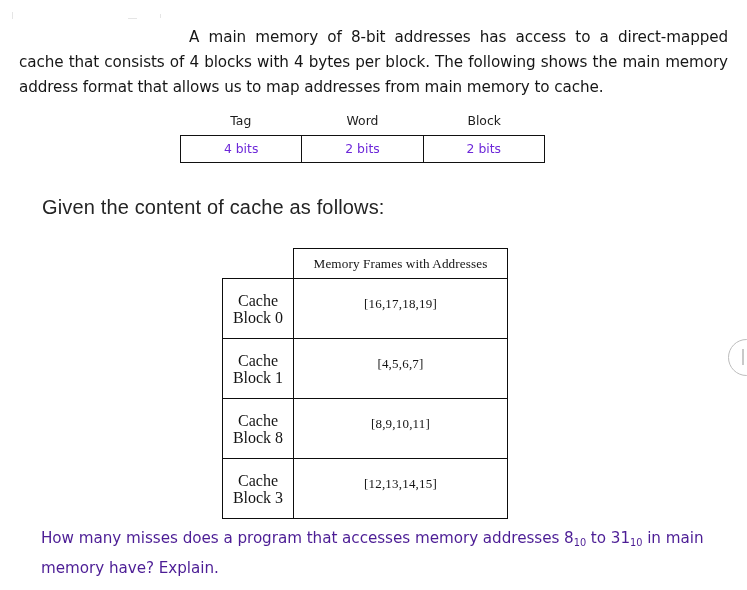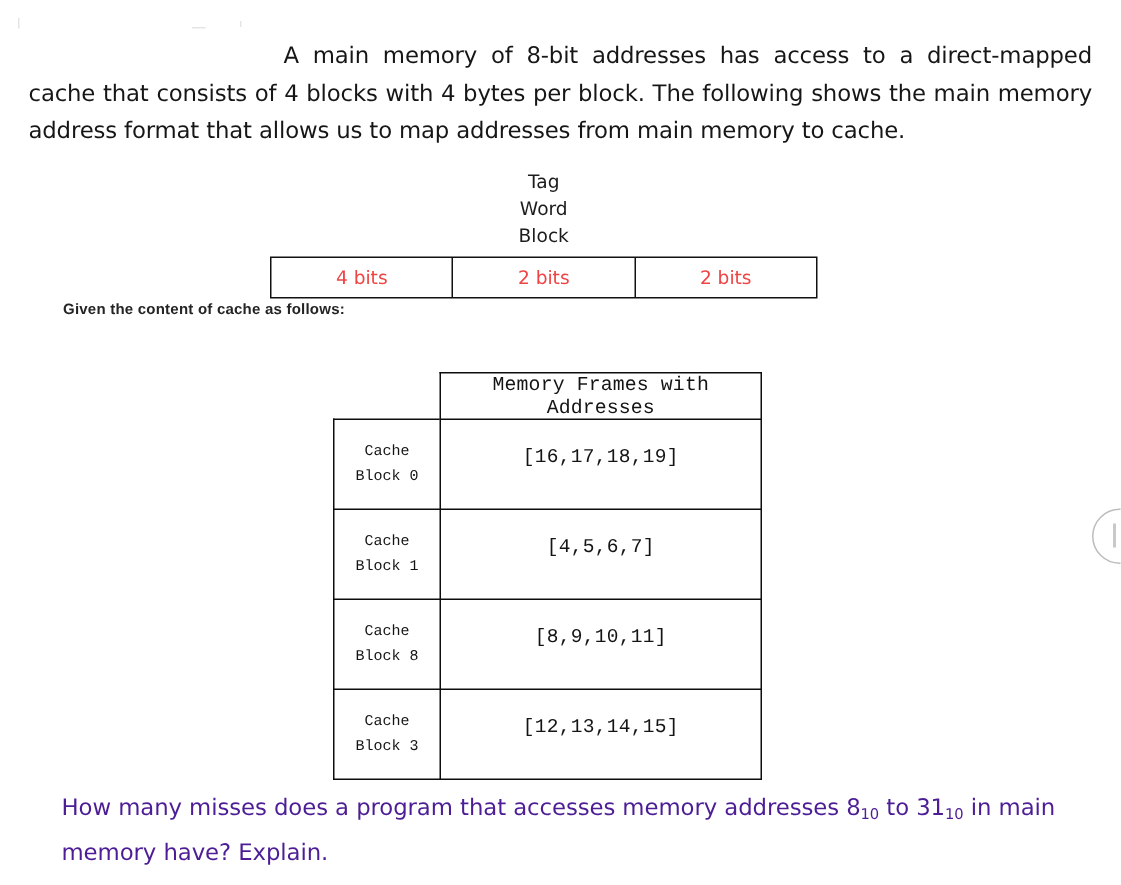--- a/index.html
+++ b/index.html
@@ -51,21 +51,20 @@
   
   .fmt-wrap {
     position: absolute;
     left: 180px;
     top: 112px;
     width: 365px;
   }
   .fmt-labels {
     display: flex;
     width: 100%;
-    flex-direction: column;
   }
   .fmt-label {
     flex: 1 1 0;
     text-align: center;
     font-size: 12.4px;
     line-height: 18px;
     color: #1c1c1c;
     font-family: "DejaVu Sans", sans-serif;
   }
   .fmt-table {
@@ -74,48 +73,47 @@
     border: 1.4px solid #111111;
     box-sizing: border-box;
     margin-top: 5px;
   }
   .fmt-cell {
     flex: 1 1 0;
     text-align: center;
     font-size: 12.4px;
     line-height: 26px;
     height: 26px;
-    color: #ef4444;
+    color: #6d28d9;
     box-sizing: border-box;
     font-family: "DejaVu Sans", sans-serif;
   }
   .fmt-cell + .fmt-cell {
     border-left: 1.4px solid #111111;
   }
 
   
   .given-line {
     position: absolute;
     left: 42px;
     top: 196px;
     font-family: "Liberation Sans", sans-serif;
-    font-size: 10px;
+    font-size: 20px;
     line-height: 22px;
     color: #242424;
     letter-spacing: 0.15px;
-    font-weight: bold;
   }
 
   
   .cache-table {
     position: absolute;
     left: 222px;
     top: 248px;
     border-collapse: collapse;
-    font-family: Liberation Mono, monospace;
+    font-family: Liberation Serif, serif;
     color: #141414;
     padding-left: 12px;
   }
   .cache-table td {
     border: 1.3px solid #0d0d0d;
     padding: 0;
     text-align: center;
     vertical-align: middle;
   }
   .cache-table td.blank-corner {
@@ -125,21 +123,21 @@
   }
   .cache-table td.col-head {
     width: 213px;
     height: 29px;
     font-size: 13.2px;
     letter-spacing: 0.1px;
   }
   .cache-table td.row-head {
     width: 70px;
     height: 49px;
-    font-size: 10px;
+    font-size: 16px;
     line-height: 17px;
   }
   .cache-table td.frame-cell {
     width: 213px;
     height: 49px;
     font-size: 13px;
     padding-bottom: 10px;
     letter-spacing: 0.2px;
   }
   .rh-line { display: block; }

